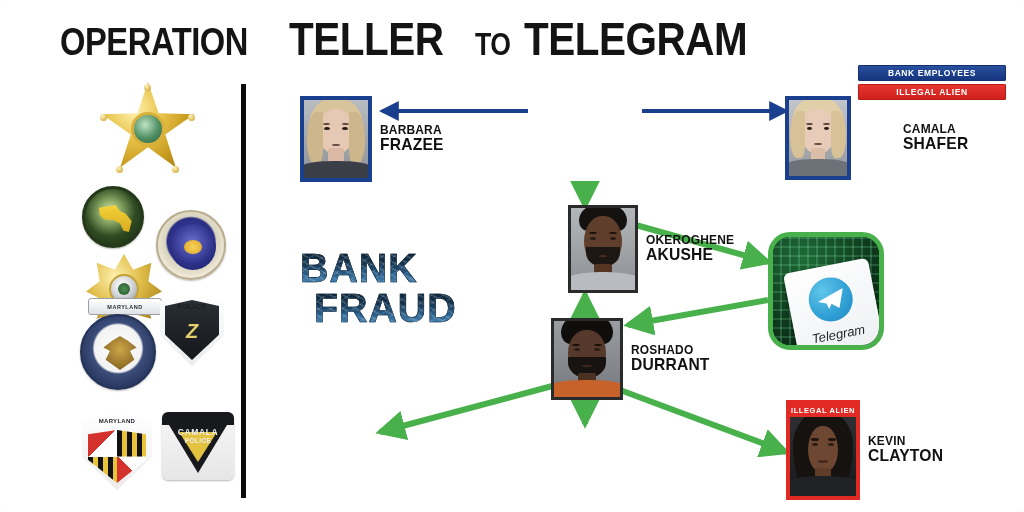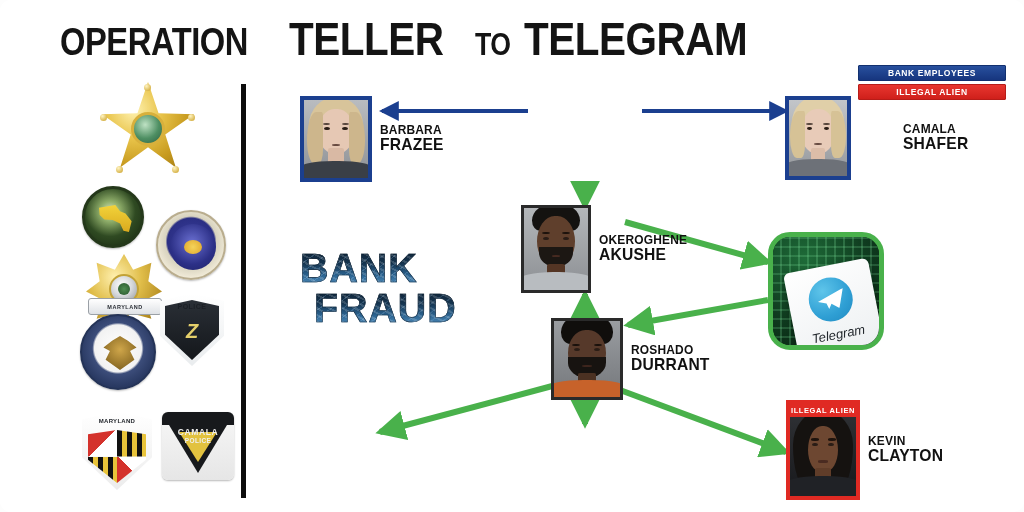--- a/index.html
+++ b/index.html
@@ -377,21 +377,21 @@
       <div class="p-mouth" style="left:43%;top:57%;"></div>
       <div class="p-neck" style="left:38%;top:63%;width:24%;height:18%;background:#dcbda8;"></div>
       <div class="p-body" style="background:#6d7178;"></div>
     </div>
     <div class="pname">
       <span class="fn">CAMALA</span>
       <span class="ln">SHAFER</span>
     </div>
   </div>
 
-  <div class="person" style="left:521px;top:205px;">
+  <div class="person" style="left:568px;top:205px;">
     <div class="mug b-black" style="width:70px;height:88px;">
       <div class="p-bg" style="background:linear-gradient(#b4b7ba,#8c8f93);"></div>
       <div class="p-hair" style="left:13%;top:-6%;width:74%;height:34%;background:#141210;"></div>
       <div class="p-head" style="left:20%;top:10%;width:60%;height:60%;background:#5f3f2c;"></div>
       <div class="p-brow" style="left:28%;top:29%;background:rgba(16,10,7,.85);"></div>
       <div class="p-brow" style="left:60%;top:29%;background:rgba(16,10,7,.85);"></div>
       <div class="p-eye" style="left:30%;top:35%;"></div>
       <div class="p-eye" style="left:61%;top:35%;"></div>
       <div class="p-beard" style="left:23%;top:47%;width:54%;height:25%;background:#1c1713;"></div>
       <div class="p-mouth" style="left:43%;top:57%;background:#472a21;"></div>

